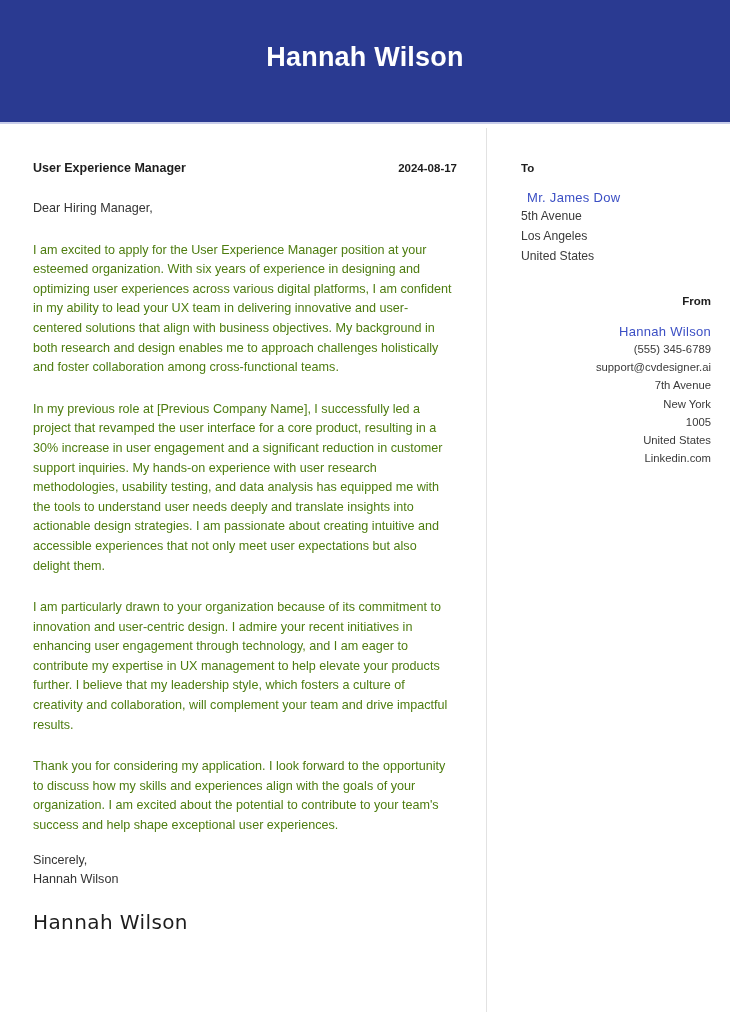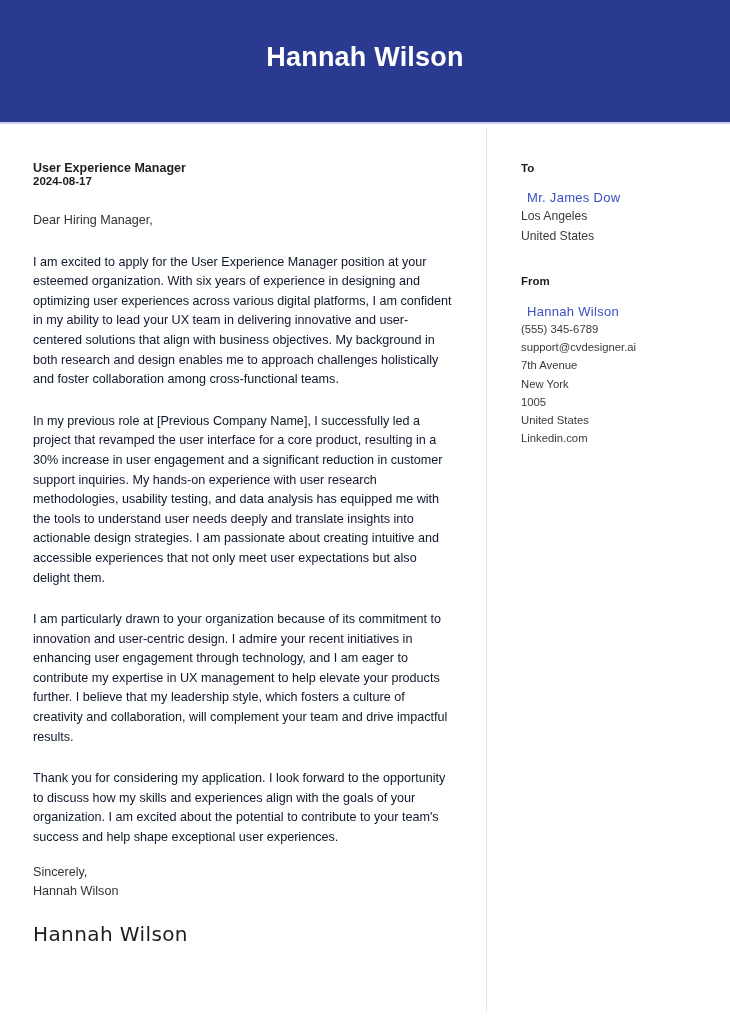--- a/index.html
+++ b/index.html
@@ -79,24 +79,23 @@
   .right-col {
     position: absolute;
     left: 521px;
     top: 0;
     width: 190px;
   }
 
   
   .title-row {
     display: flex;
-    justify-content: center;
+    justify-content: space-between;
     align-items: baseline;
     margin-top: 37px;
-    flex-direction: column;
   }
   .job-title {
     font-size: 12.5px;
     font-weight: bold;
     color: #1d1d1d;
   }
   .letter-date {
     font-size: 11.5px;
     font-weight: bold;
     color: #1d1d1d;
@@ -105,21 +104,21 @@
   .salutation {
     margin-top: 24px;
     font-size: 12.6px;
     color: #343434;
     line-height: 19.6px;
   }
 
   .body-par {
     margin-top: 22px;
     font-size: 12.6px;
-    color: #0f172a;
+    color: #4d7c0f;
     line-height: 19.6px;
     text-align: left;
   }
 
   .closing {
     margin-top: 15px;
     font-size: 12.6px;
     color: #343434;
     line-height: 19.6px;
   }
@@ -129,21 +128,21 @@
     margin-top: 20px;
     font-size: 20px;
     color: #1d1d1d;
     font-family: "DejaVu Sans", sans-serif;
     font-weight: normal;
     letter-spacing: 0.4px;
   }
 
   
   .side-block { }
-  .side-block.from { margin-top: 30px; }
+  .side-block.from { margin-top: 30px; text-align: right; }
   .side-heading {
     font-size: 11.5px;
     font-weight: bold;
     color: #1d1d1d;
     margin-top: 38px;
   }
   .side-block.from .side-heading { margin-top: 0; }
 
   .side-name {
     margin-top: 16px;
@@ -202,20 +201,21 @@
       </div>
 
       <div class="signature">Hannah Wilson</div>
     </div>
 
     <div class="right-col">
 
       <div class="side-block to">
         <div class="side-heading">To</div>
         <div class="side-name">Mr. James Dow</div>
+        <div class="side-line">5th Avenue</div>
         <div class="side-line">Los Angeles</div>
         <div class="side-line">United States</div>
       </div>
 
       <div class="side-block from">
         <div class="side-heading">From</div>
         <div class="side-name">Hannah Wilson</div>
         <div class="side-line">(555) 345-6789</div>
         <div class="side-line">support@cvdesigner.ai</div>
         <div class="side-line">7th Avenue</div>

